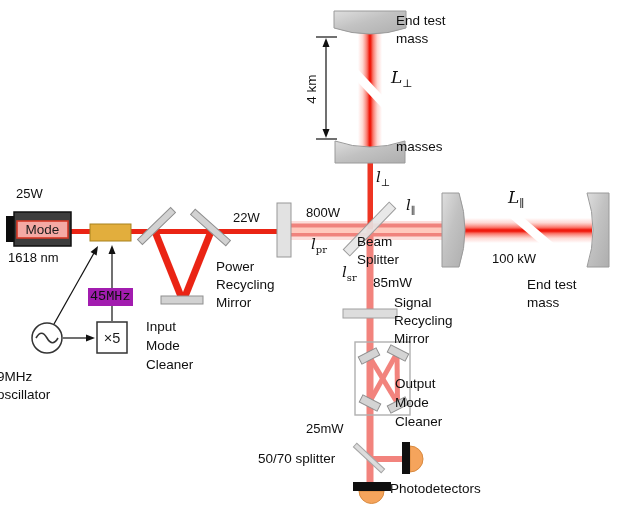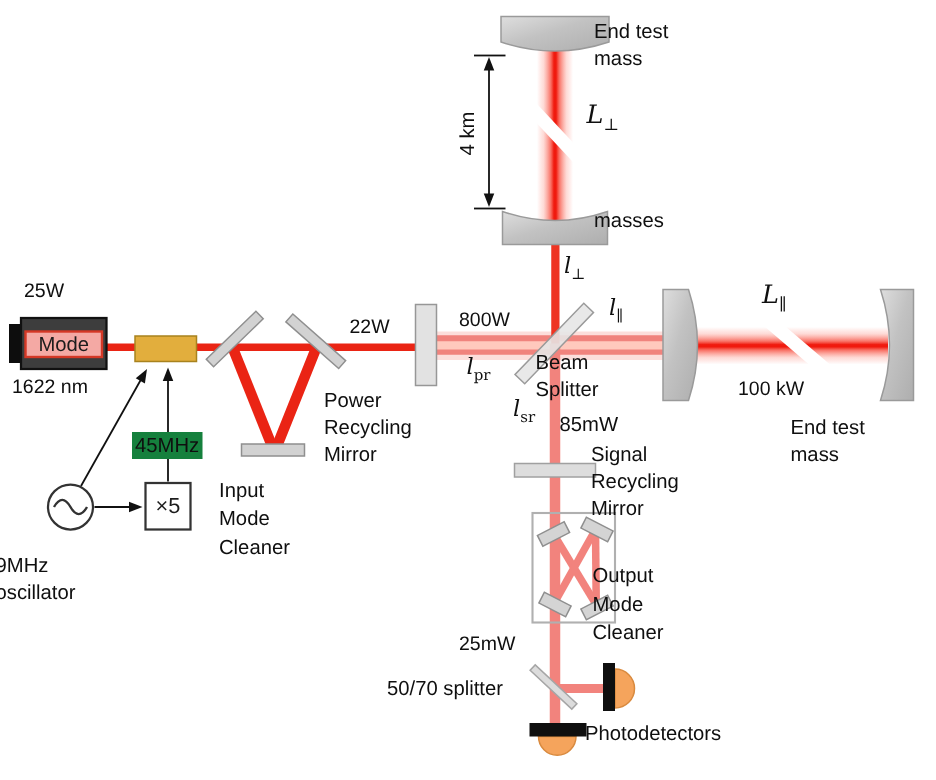--- a/index.html
+++ b/index.html
@@ -8,21 +8,21 @@
   svg{position:absolute;left:0;top:0;}
   .lbl{position:absolute;font-size:13.5px;color:#0f0f0f;white-space:nowrap;line-height:18px;}
   .c{text-align:left;}
   .big{font-size:13px;}
   .math{position:absolute;font-family:"DejaVu Serif",serif;font-style:italic;color:#0f0f0f;
         font-size:15px;white-space:nowrap;}
   .math sub{font-size:10px;font-style:normal;font-family:"DejaVu Serif",serif;}
   .math.cap{font-size:17px;}
   .math.cap sub{font-size:11px;}
   .rot{transform:rotate(-90deg);transform-origin:center center;}
-  .whitebg{background:#15803d;padding:0 2px;}
+  .whitebg{background:#a21caf;padding:0 2px;font-family:Liberation Mono, monospace;}
   .boxtext{position:absolute;display:flex;align-items:center;justify-content:center;
            font-size:13.5px;color:#1c1c1c;}
 </style>
 </head>
 <body>
 
 <div id="stage">
 
 <svg width="624" height="520" viewBox="0 0 624 520">
   <defs>
@@ -156,21 +156,21 @@
     <line x1="316" y1="37" x2="337" y2="37"></line>
     <line x1="316" y1="139" x2="337" y2="139"></line>
     <line x1="326" y1="44" x2="326" y2="132"></line>
   </g>
   <polygon points="326,38 322.5,47 329.5,47" fill="#111111"></polygon>
   <polygon points="326,138 322.5,129 329.5,129" fill="#111111"></polygon>
 </svg>
 
 <div class="lbl big" style="left:16px;top:185px;">25W</div>
 <div class="boxtext" style="left:17px;top:221px;width:51px;height:17px;">Mode</div>
-<div class="lbl big" style="left:8px;top:249px;">1622 nm</div>
+<div class="lbl big" style="left:8px;top:249px;">1618 nm</div>
 
 
 <div class="lbl whitebg" style="left:88px;top:288px;">45MHz</div>
 <div class="boxtext" style="left:97px;top:322px;width:30px;height:31px;font-size:14.5px;">×5</div>
 <div class="lbl c" style="left:-3px;top:368px;width:100px;">
   <div>9MHz</div>
   <div>oscillator</div>
 </div>
 
 <div class="lbl big" style="left:233px;top:209px;">22W</div>

